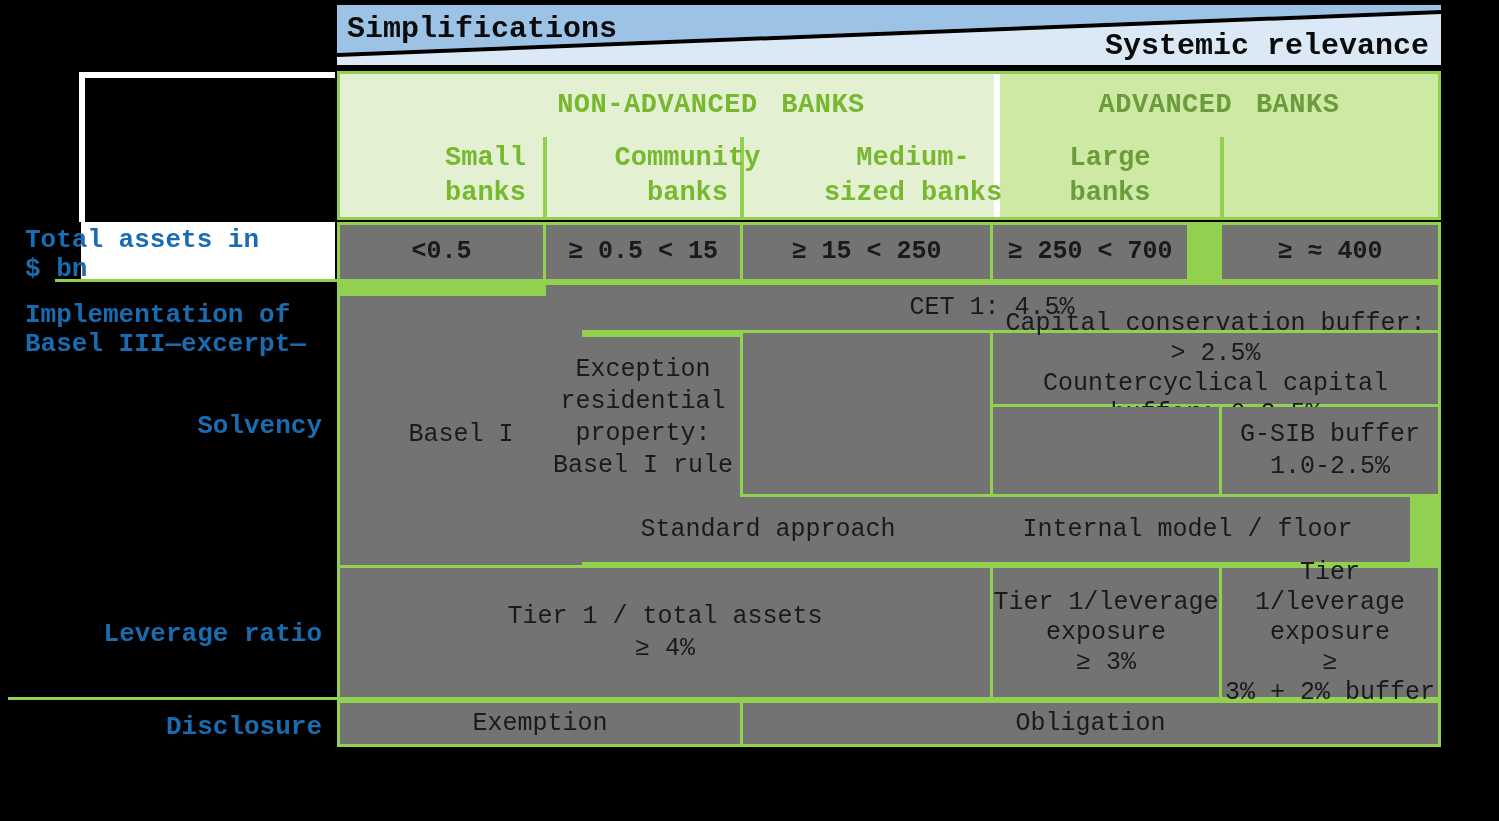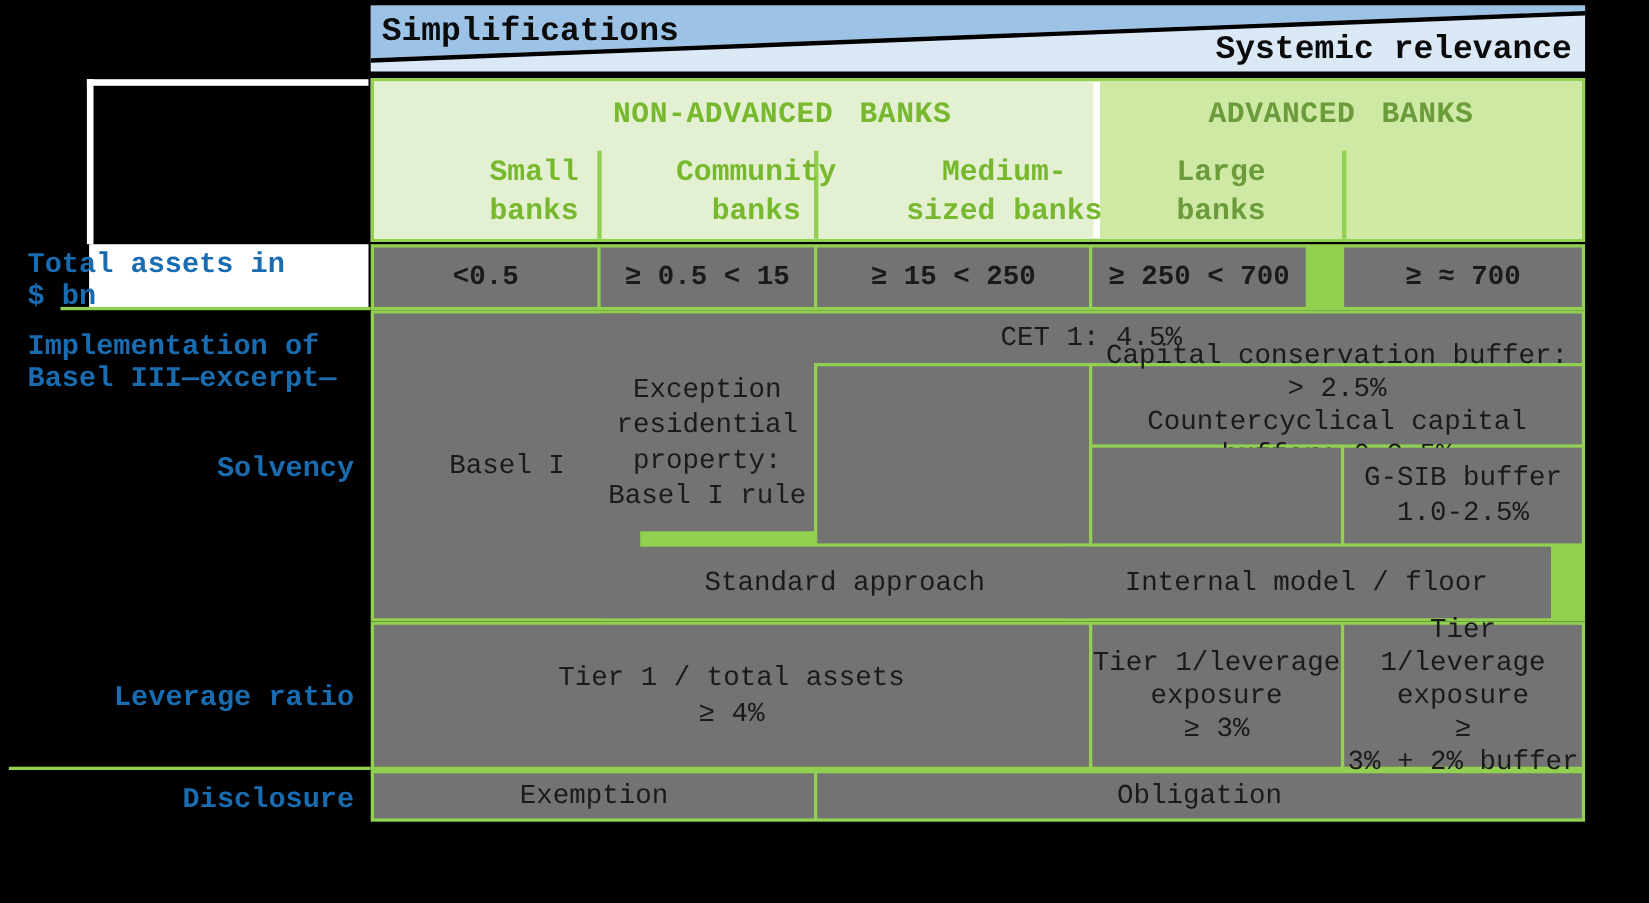--- a/index.html
+++ b/index.html
@@ -73,27 +73,27 @@
 sized banks</div>
     <div class="col-head txt-green-dark" style="left:660px;width:220px">Large
 banks</div>
   </div>
 
   <div class="grid" style="left:337px;top:222px;width:1104px;height:60px">
     <div class="cell bold" style="left:3px;top:3px;width:203px;height:54px">&lt;0.5</div>
     <div class="cell bold" style="left:209px;top:3px;width:194px;height:54px">≥ 0.5 &lt; 15</div>
     <div class="cell bold" style="left:406px;top:3px;width:247px;height:54px">≥ 15 &lt; 250</div>
     <div class="cell bold" style="left:656px;top:3px;width:194px;height:54px">≥ 250 &lt; 700</div>
-    <div class="cell bold" style="left:885px;top:3px;width:216px;height:54px">≥ ≈ 700</div>
+    <div class="cell bold" style="left:885px;top:3px;width:216px;height:54px">≥ ≈ 400</div>
   </div>
 
   <div class="grid" style="left:337px;top:282px;width:1104px;height:283px">
-    <div class="cell" style="left:3px;top:3px;width:242px;height:277px">Basel I</div>
+    <div class="cell" style="left:3px;top:14px;width:242px;height:277px">Basel I</div>
     <div class="cell" style="left:209px;top:3px;width:892px;height:45px">CET 1: 4.5%</div>
-    <div class="cell" style="left:209px;top:40px;width:194px;height:161px">Exception
+    <div class="cell" style="left:209px;top:55px;width:194px;height:161px">Exception
 residential
 property:
 Basel I rule</div>
     <div class="cell" style="left:406px;top:51px;width:247px;height:161px"></div>
     <div class="cell tight" style="left:656px;top:51px;width:445px;height:71px">Capital conservation buffer: &gt; 2.5%
 Countercyclical capital buffer: 0–2.5%</div>
     <div class="cell" style="left:656px;top:125px;width:226px;height:87px"></div>
     <div class="cell" style="left:885px;top:125px;width:216px;height:87px">G-SIB buffer
 1.0-2.5%</div>
     <div class="cell" style="left:209px;top:215px;width:444px;height:65px">Standard approach</div>

